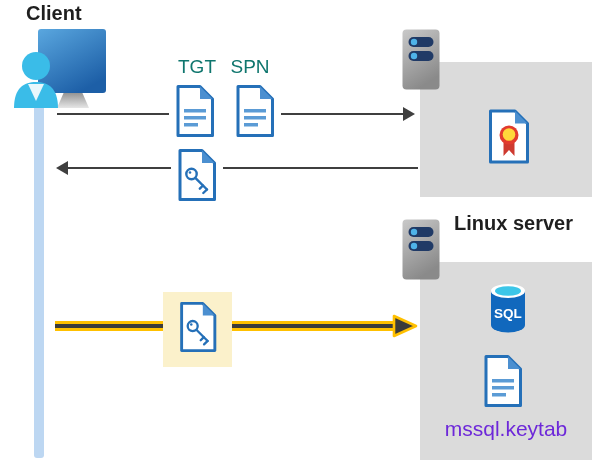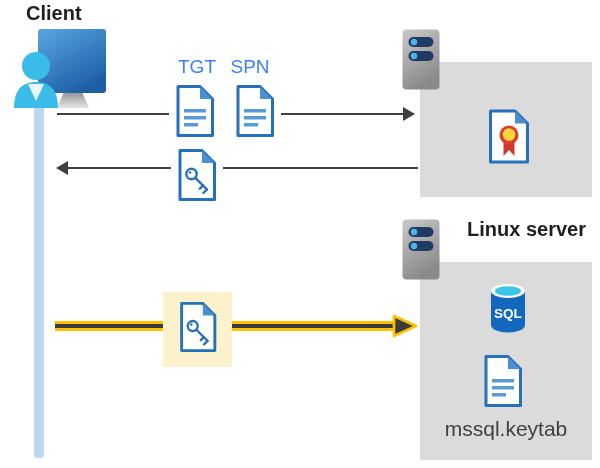--- a/index.html
+++ b/index.html
@@ -1,40 +1,40 @@
 <!DOCTYPE html>
 <html><head>
 <meta charset="utf-8">
 <style>
   html,body{margin:0;padding:0;background:#ffffff;}
   .stage{
     position:relative;width:600px;height:468px;background:#ffffff;overflow:hidden;
     font-family:"Liberation Sans", sans-serif;
   }
-  .abs{position:absolute;text-align:center;}
+  .abs{position:absolute;}
   .title{font-weight:bold;font-size:20px;line-height:25px;color:#1f1f1f;}
-  .small-label{font-size:19px;color:#3b82f6;text-align:center;}
+  .small-label{font-size:19px;color:#0f766e;text-align:center;}
   
   .client-line{left:34px;top:90px;width:10px;height:368px;background:#bdd7f2;border-radius:3px;z-index:0;}
   
   .gray-box{background:#dbdbdb;z-index:0;}
   .dc-box{left:420px;top:62px;width:172px;height:135px;}
   .lx-box{left:420px;top:262px;width:172px;height:198px;}
   
   .h-line{height:2px;background:#3f3f3f;z-index:1;}
   .arrow-head-right{width:0;height:0;border-top:7px solid transparent;border-bottom:7px solid transparent;border-left:12px solid #3f3f3f;z-index:1;}
   .arrow-head-left{width:0;height:0;border-top:7px solid transparent;border-bottom:7px solid transparent;border-right:12px solid #3f3f3f;z-index:1;}
   
   .yellow-line{left:55px;top:321px;width:340px;height:10px;z-index:1;
     background:linear-gradient(to bottom,#ffc000 0 3px,#3b3b3b 3px 7px,#ffc000 7px 10px);}
   
   .icon-pad{background:#ffffff;z-index:2;display:flex;gap:20px;padding:6px;}
   .highlight{left:163px;top:292px;width:69px;height:75px;background:#fbf1cb;z-index:2;}
   .icon{display:block;z-index:3;position:absolute;}
-  .keytab-label{left:420px;top:417px;width:172px;text-align:center;font-size:21px;color:#404040;}
+  .keytab-label{left:420px;top:417px;width:172px;text-align:center;font-size:21px;color:#6d28d9;}
 </style>
 </head>
 <body>
 
 <svg width="0" height="0" style="position:absolute">
   <defs>
     <linearGradient id="gMon" x1="0" y1="0" x2="0.6" y2="1">
       <stop offset="0" stop-color="#5aa7df"></stop>
         <stop offset="1" stop-color="#1d5fa7"></stop>
     </linearGradient>
@@ -50,21 +50,21 @@
 </svg>
 
 <div class="stage">
 
   <div class="abs client-line"></div>
 
   <div class="abs gray-box dc-box"></div>
   <div class="abs gray-box lx-box"></div>
 
   <div class="abs title" style="left:26px;top:1px;">Client</div>
-  <div class="abs title" style="left:454px;top:217px;width:145px;">Linux server</div>
+  <div class="abs title" style="left:454px;top:211px;width:145px;">Linux server</div>
   <div class="abs small-label" style="left:175px;top:56px;width:44px;">TGT</div>
   <div class="abs small-label" style="left:228px;top:56px;width:44px;">SPN</div>
   <div class="abs keytab-label">mssql.keytab</div>
 
   <svg class="icon" style="left:8px;top:26px;" width="100" height="84" viewBox="0 0 100 84">
     <polygon points="56,66 74,66 81,82 49,82" fill="url(#gStand)"></polygon>
     <rect x="30" y="3" width="68" height="64" rx="3" fill="url(#gMon)"></rect>
     <circle cx="28" cy="40" r="14" fill="#3abce8"></circle>
     <path d="M6,82 C6,62 16,56 28,56 C40,56 50,62 50,82 Z" fill="#3abce8"></path>
     <polygon points="20,58 36,58 28,75" fill="#e9f7fc"></polygon>

